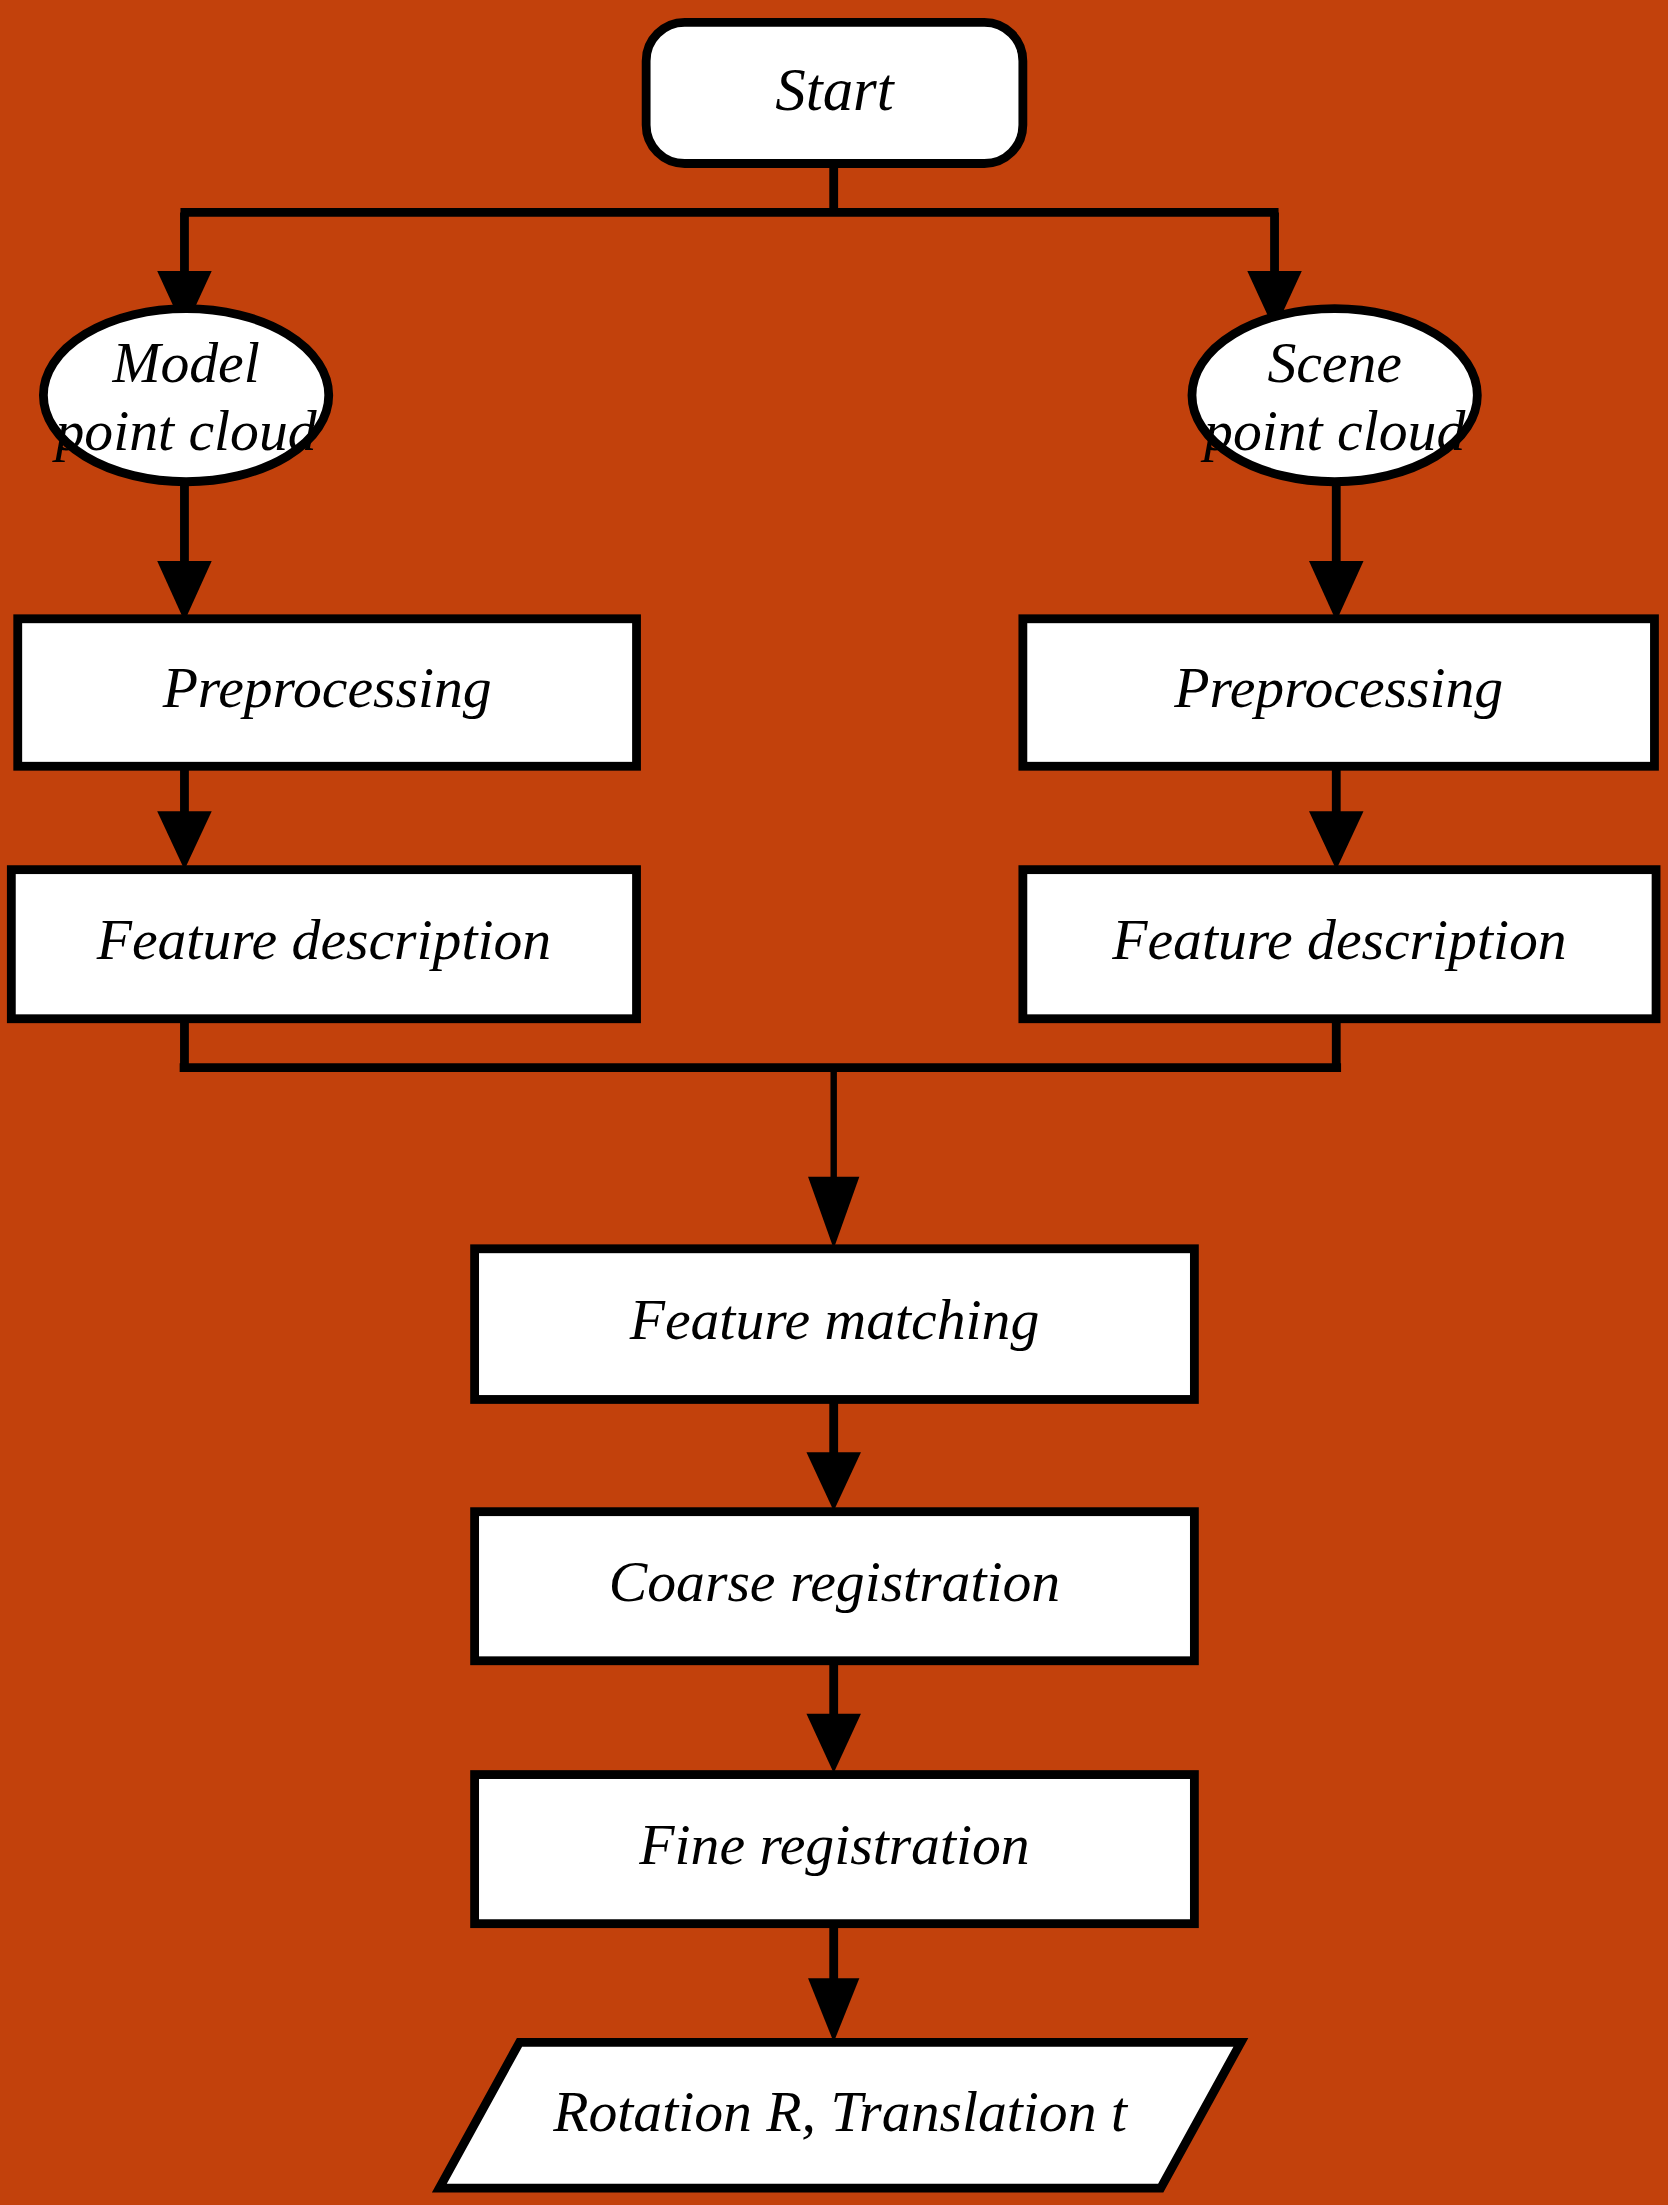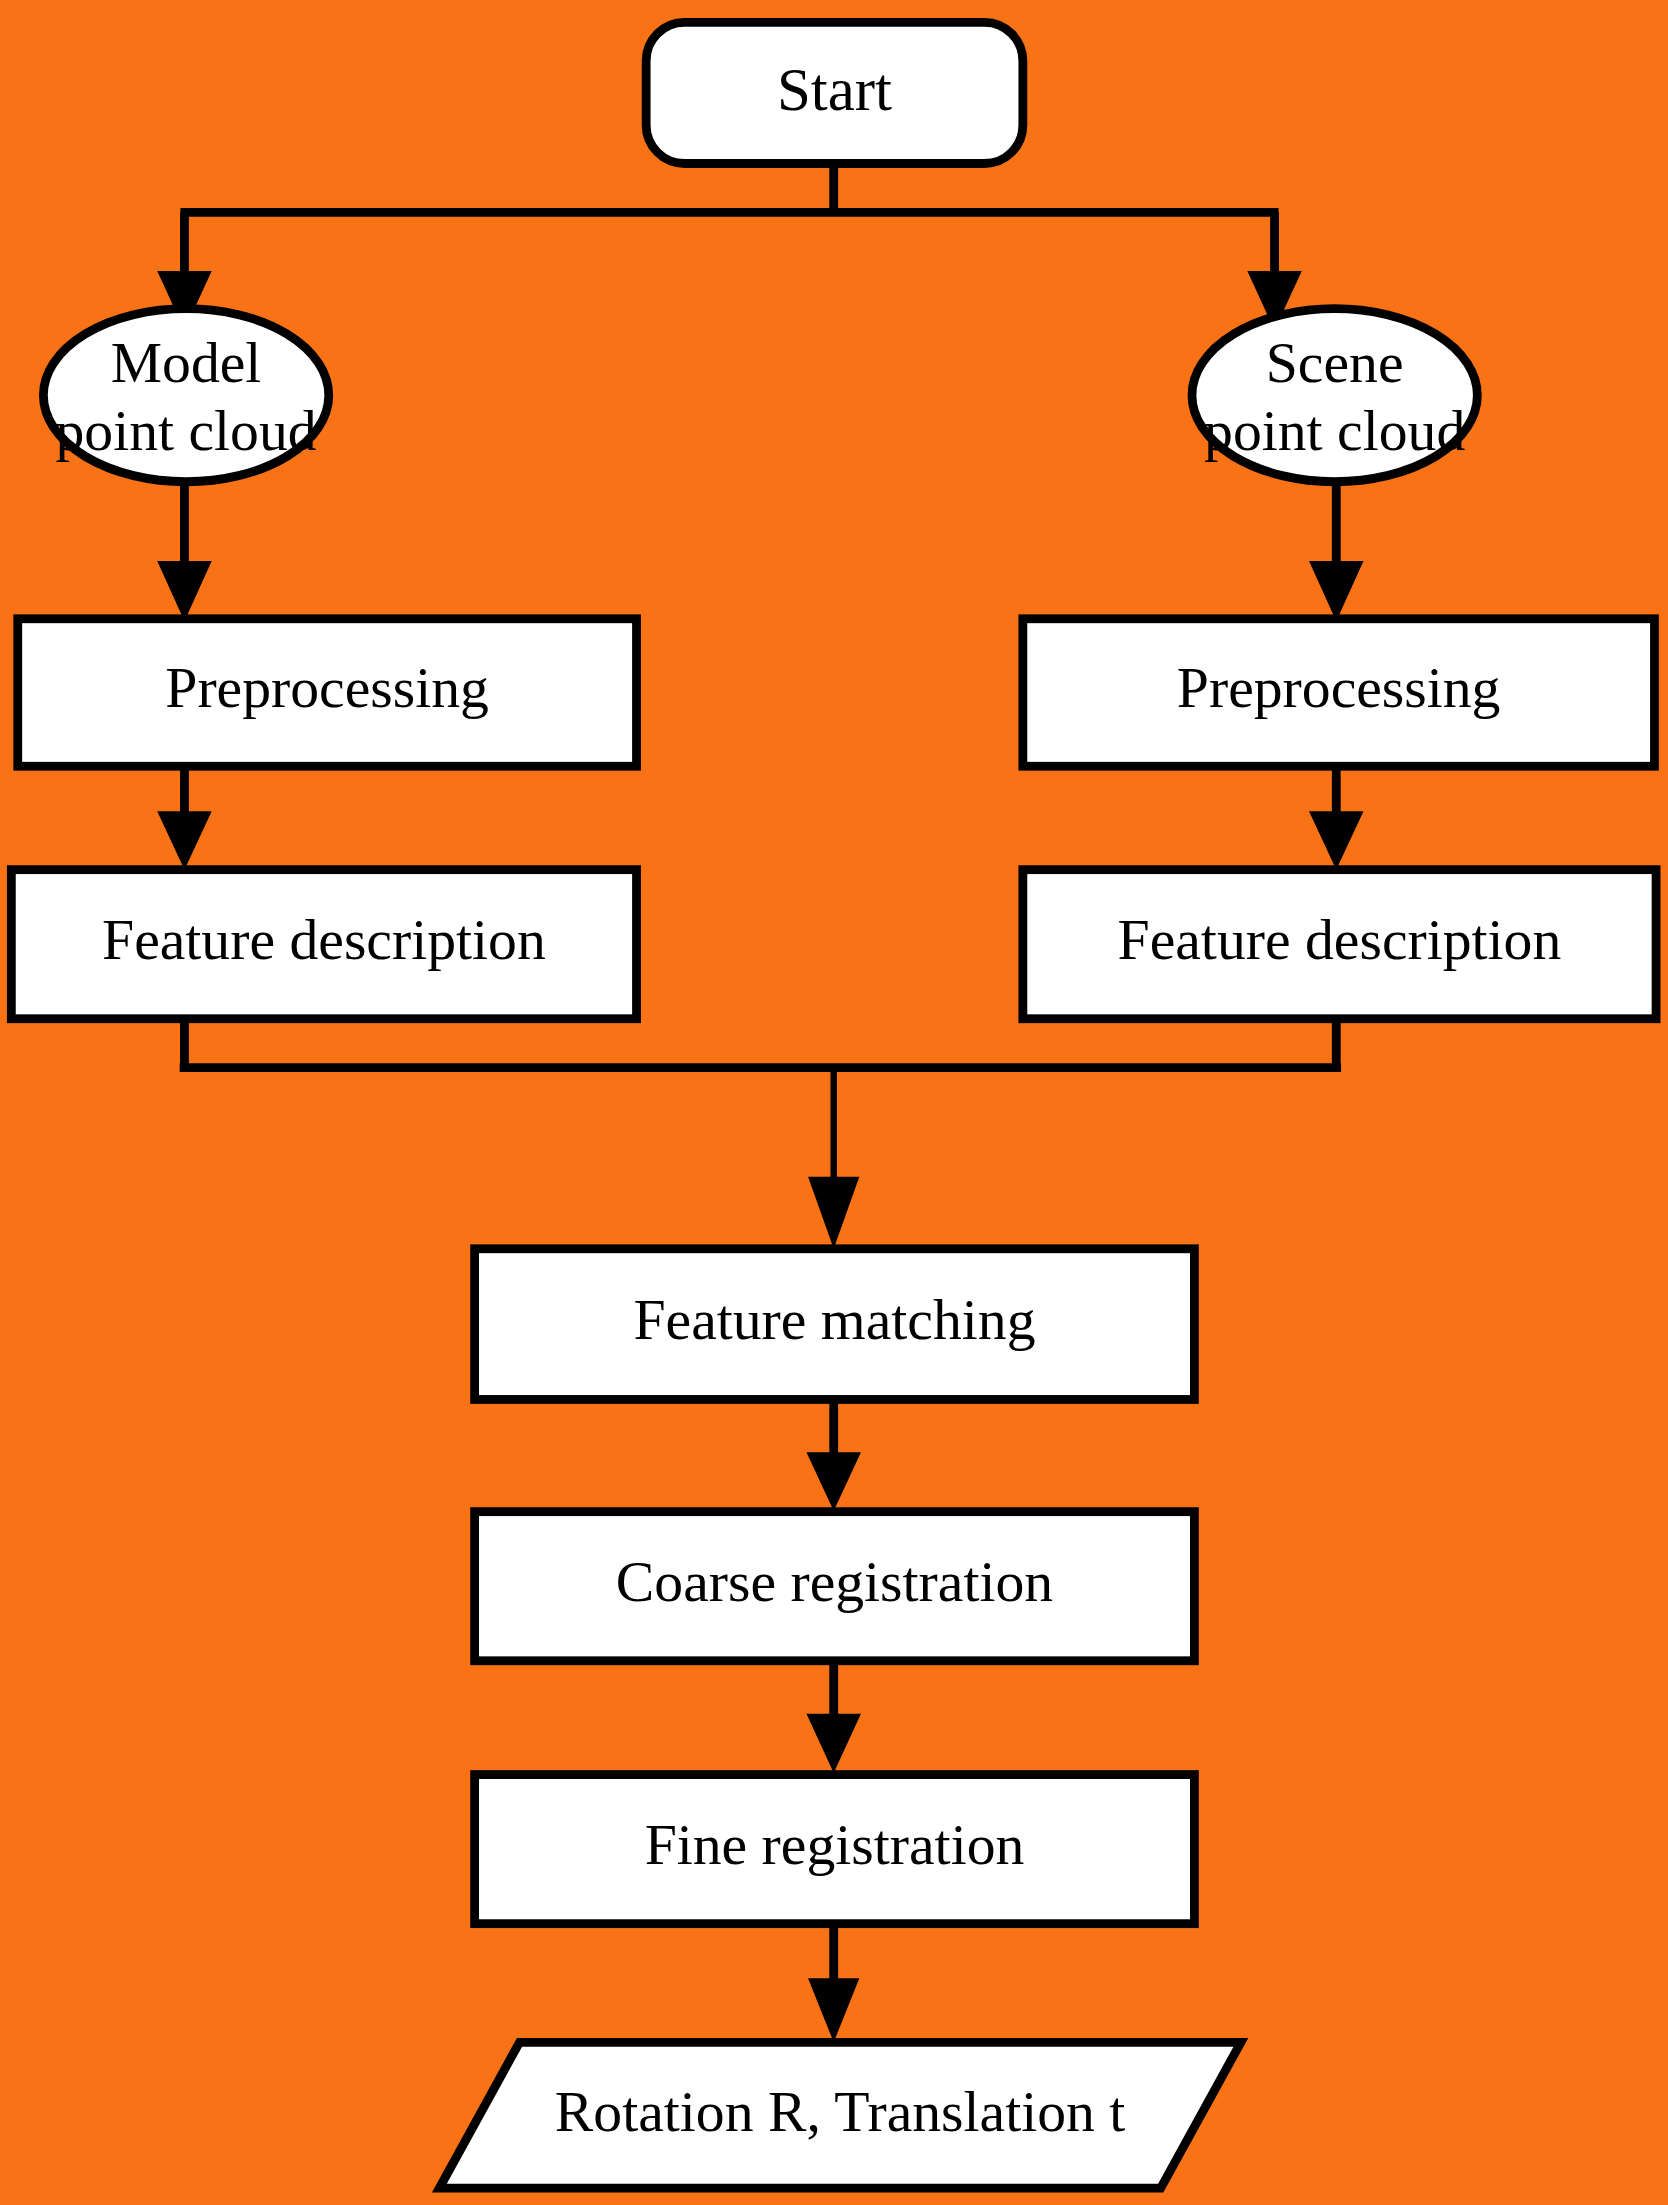--- a/index.html
+++ b/index.html
@@ -10,21 +10,22 @@
   body {
     width: 1669px;
     height: 2205px;
     font-family: "Liberation Serif", "DejaVu Serif", serif;
     overflow: hidden;
   }
   #flowchart-root {
     position: relative;
     width: 1669px;
     height: 2205px;
-    background: #f97316;
+    background: #c2410c;
+    font-style: italic;
   }
   svg#flow-svg {
     display: block;
     width: 1669px;
     height: 2205px;
   }
   .node-shape {
     fill: #ffffff;
     stroke: #000000;
     stroke-width: 11;

